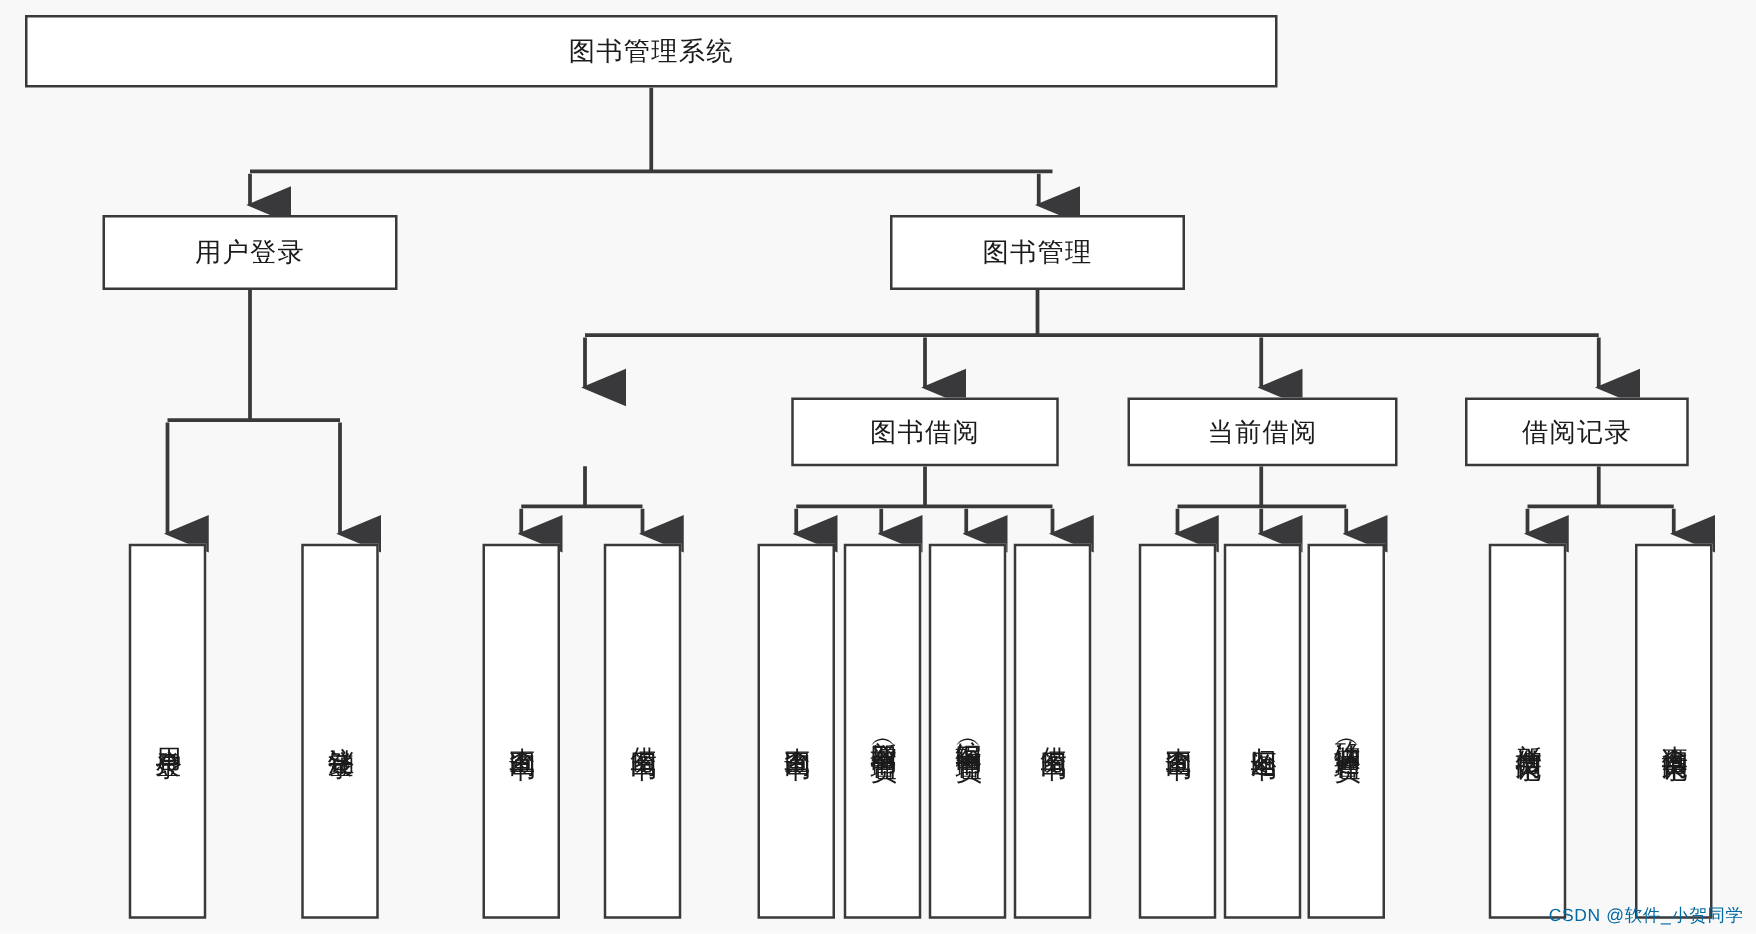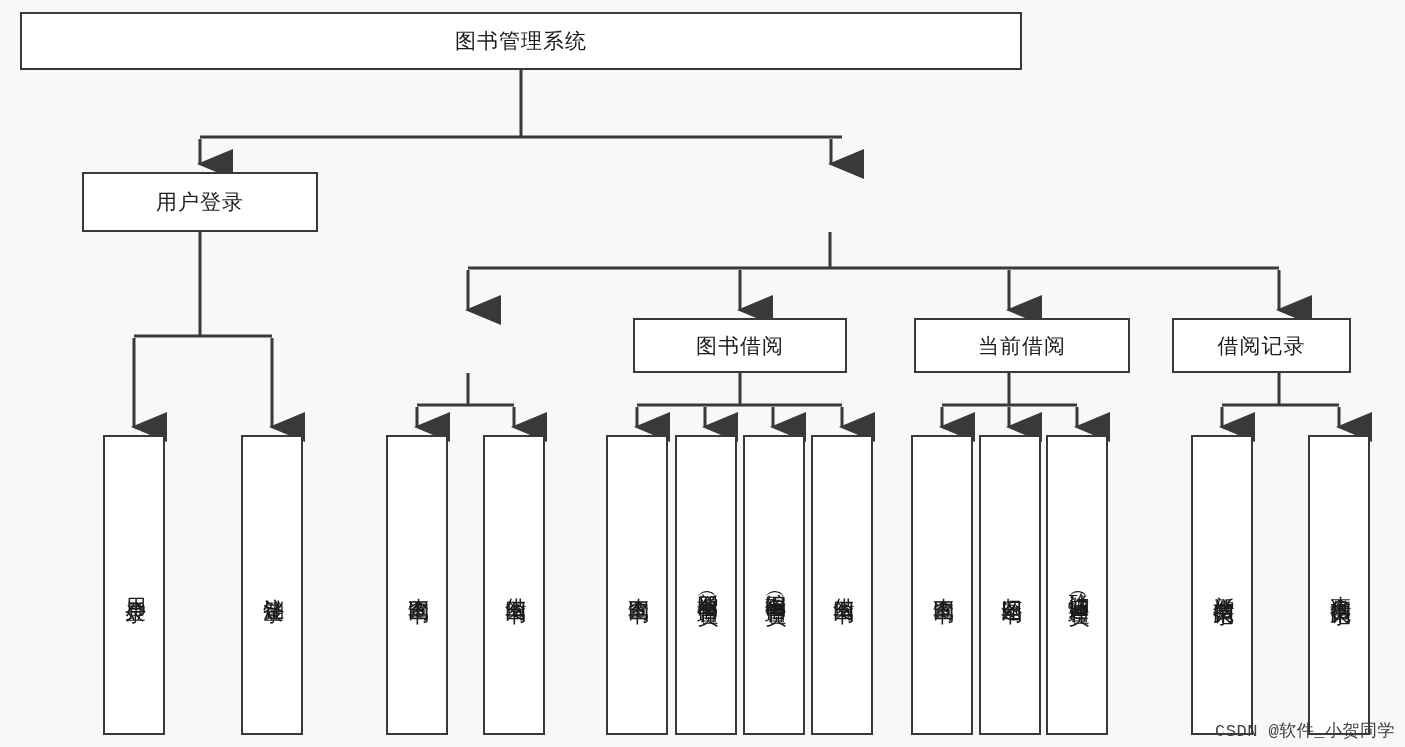--- a/index.html
+++ b/index.html
@@ -9,21 +9,20 @@
   }
   body {
     font-family: "Liberation Sans", "DejaVu Sans", sans-serif;
   }
   #canvas {
     position: relative;
     width: 1405px;
     height: 747px;
     background: #f8f8f8;
     overflow: hidden;
-    font-family: Liberation Mono, monospace;
   }
   #edges {
     position: absolute;
     left: 0;
     top: 0;
     width: 1405px;
     height: 747px;
   }
   .node {
     position: absolute;
@@ -50,22 +49,22 @@
     line-height: 1.32;
     letter-spacing: 2px;
     color: #1b1b1b;
     white-space: nowrap;
     text-align: center;
   }
   #watermark {
     position: absolute;
     right: 10px;
     bottom: 5px;
-    font-size: 17px;
-    color: #404040;
+    font-size: 14px;
+    color: #0369a1;
     letter-spacing: 0.5px;
     z-index: 5;
     white-space: nowrap;
   }
 </style>
 </head>
 <body>
 
 <div id="canvas">
 
@@ -120,25 +119,28 @@
     </g>
   </svg>
 
   <div class="node horiz" style="left:20px; top:12px; width:1002px; height:58px;">
     <span>图书管理系统</span>
   </div>
 
   <div class="node horiz" style="left:82px; top:172px; width:236px; height:60px;">
     <span>用户登录</span>
   </div>
+  <div class="node horiz" style="left:712px; top:172px; width:236px; height:60px;">
+    <span>图书管理</span>
+  </div>
 
   <div class="node horiz" style="left:633px; top:318px; width:214px; height:55px;align-items:center;">
     <span>图书借阅</span>
   </div>
-  <div class="node horiz" style="left:902px; top:318px; width:216px; height:55px;margin-left:12px;">
+  <div class="node horiz" style="left:902px; top:318px; width:216px; height:55px;">
     <span>当前借阅</span>
   </div>
   <div class="node horiz" style="left:1172px; top:318px; width:179px; height:55px;">
     <span>借阅记录</span>
   </div>
 
   <div class="node vert" style="left:103px; top:435px; width:62px; height:300px;">
     <span class="vlabel">用户登录</span>
   </div>
   <div class="node vert" style="left:241px; top:435px; width:62px; height:300px;">

